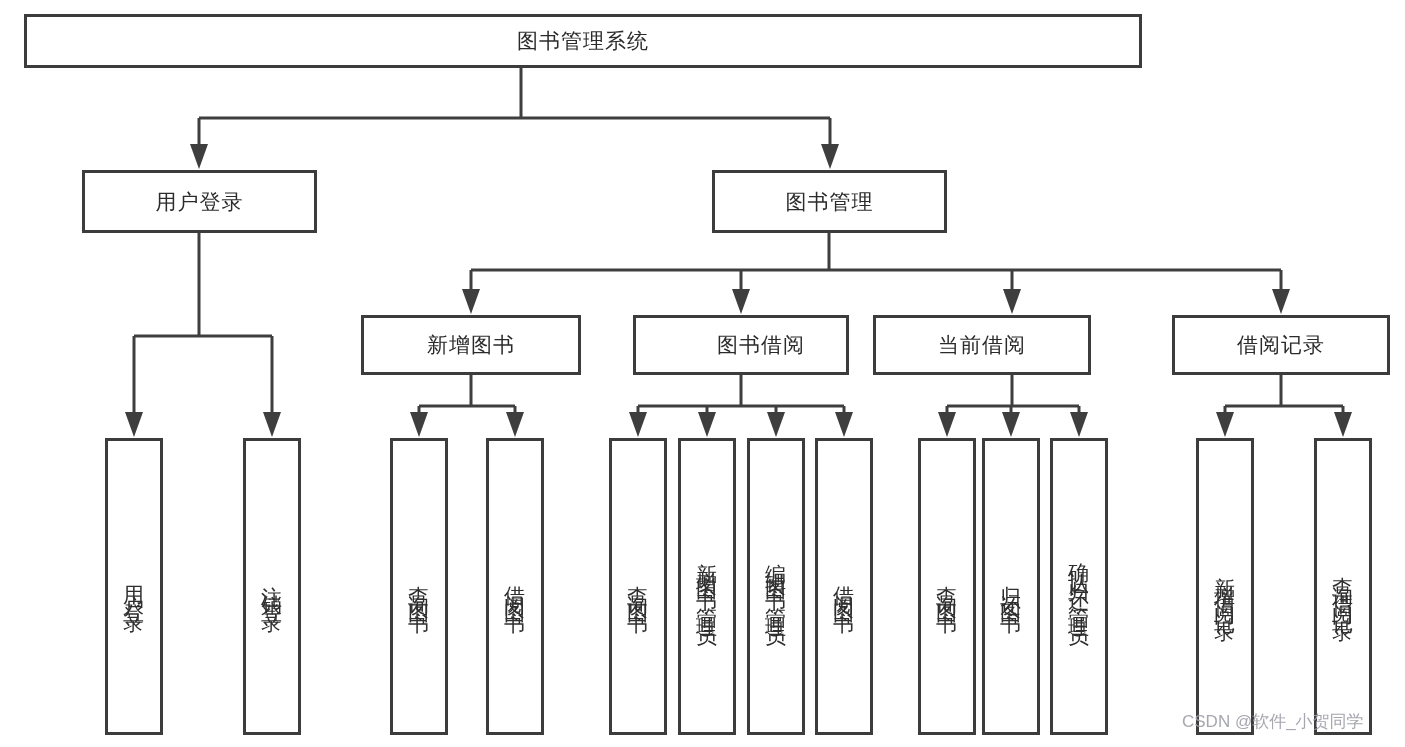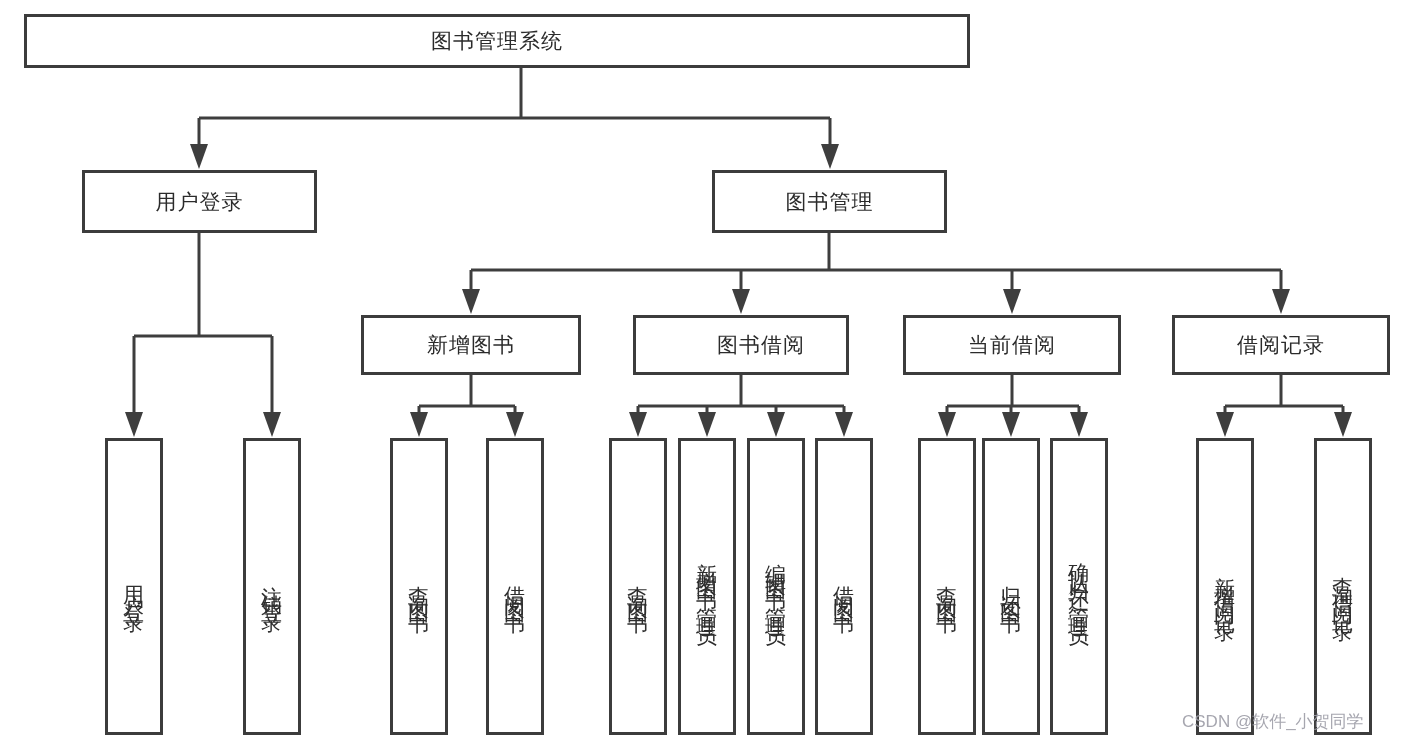--- a/index.html
+++ b/index.html
@@ -28,29 +28,29 @@
     background: #ffffff;
     border: 3px solid #3c3c3c;
     display: flex;
     align-items: center;
     justify-content: center;
     font-size: 21px;
     color: #2b2b2b;
     letter-spacing: 1px;
   }
   
-  #n-root { left: 24px; top: 14px; width: 946px; height: 54px; }
+  #n-root { left: 24px; top: 14px; width: 1118px; height: 54px; }
   
   #n-user-login { left: 82px;  top: 170px; width: 235px; height: 63px; }
   #n-book-mgmt  { left: 712px; top: 170px; width: 235px; height: 63px; }
   
   .lvl3 { top: 315px; height: 60px; }
   #n-new-book-rec   { left: 361px;  width: 220px; }
   #n-book-borrow    { left: 633px;  width: 216px; padding-left: 40px; }
-  #n-current-borrow { left: 903px;  width: 218px; align-items: center; }
+  #n-current-borrow { left: 873px;  width: 218px; align-items: center; }
   #n-borrow-records { left: 1172px; width: 218px; }
   
   .leaf { top: 438px; width: 58px; height: 297px; }
   .leaf .vtext {
     writing-mode: vertical-rl;
     text-orientation: mixed;
     font-size: 21px;
     letter-spacing: 9px;
     line-height: 1.1;
     color: #2e2e2e;

